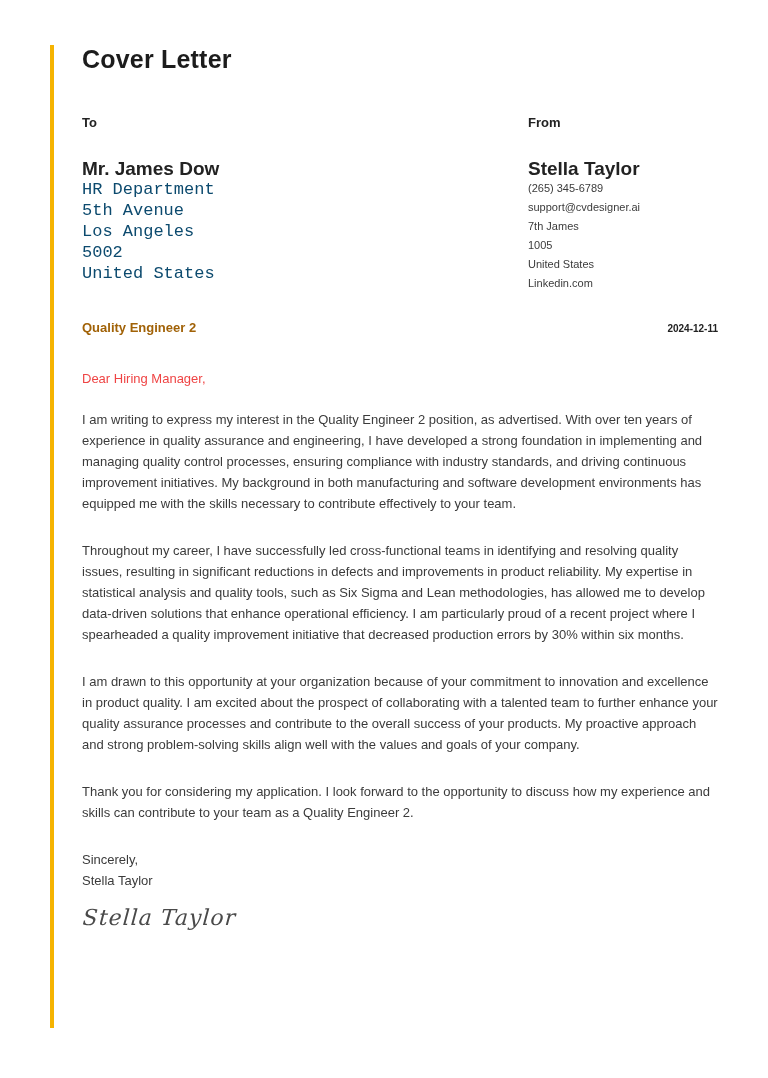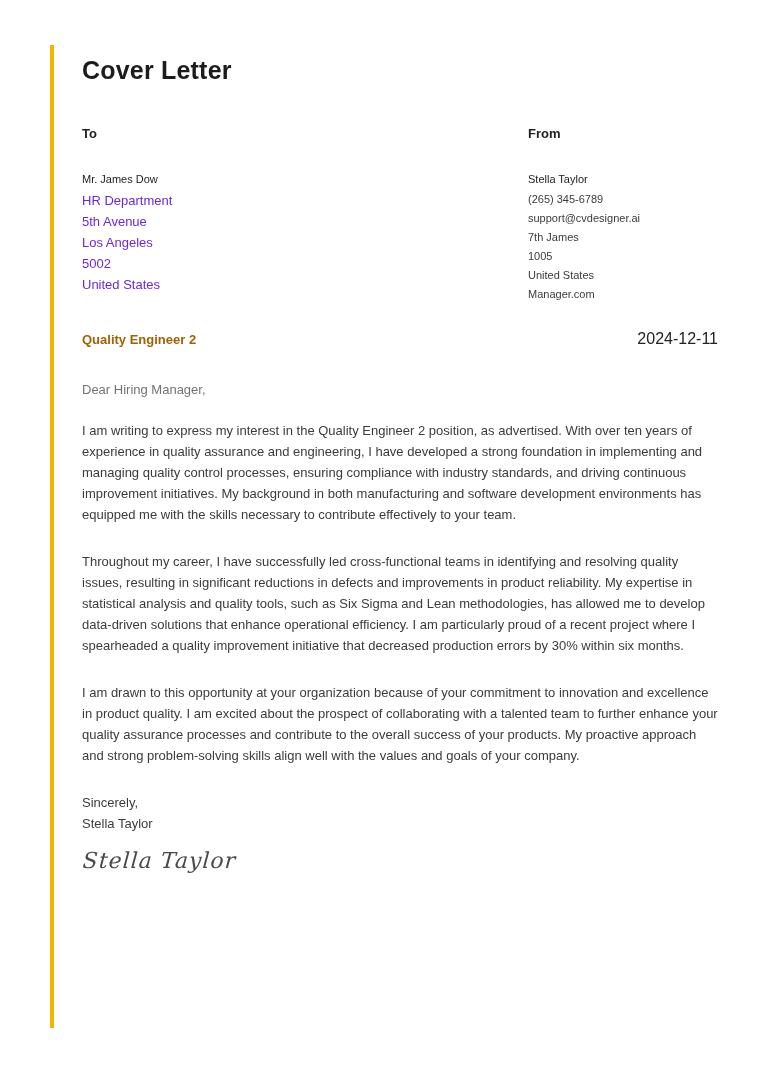--- a/index.html
+++ b/index.html
@@ -17,21 +17,21 @@
     position: absolute;
     left: 50px;
     top: 45px;
     width: 4px;
     height: 983px;
     background: #F5B301;
   }
   .content {
     position: absolute;
     left: 82px;
-    top: 56px;
+    top: 45px;
     width: 636px;
   }
   .title {
     font-size: 25px;
     font-weight: 700;
     color: #1c1c1c;
     letter-spacing: 0.2px;
     margin: 0 0 40px 0;
     line-height: 29px;
   }
@@ -39,56 +39,57 @@
   .addr-col-to { flex: 1; }
   .addr-col-from { width: 190px; }
   .addr-label {
     font-size: 13px;
     font-weight: 700;
     color: #222222;
     line-height: 18px;
     margin-bottom: 26px;
   }
   .addr-name {
-    font-size: 11px;
-    font-weight: 400;
+    font-size: 19px;
+    font-weight: 700;
     color: #222222;
     line-height: 21px;
   }
   .addr-line {
-    font-size: 13px;
-    color: #6d28d9;
+    font-size: 17px;
+    color: #0c4a6e;
     line-height: 21px;
+    font-family: Liberation Mono, monospace;
   }
   .from-line {
     font-size: 11px;
     color: #3b3b3b;
     line-height: 19px;
   }
   .subject-row {
     display: flex;
     justify-content: space-between;
     align-items: baseline;
     margin-top: 26px;
   }
   .subject {
     font-size: 13px;
     font-weight: 700;
     color: #a16207;
     line-height: 18px;
   }
   .date {
-    font-size: 16px;
-    font-weight: 400;
+    font-size: 10px;
+    font-weight: 700;
     color: #222222;
     line-height: 18px;
   }
   .salutation {
     font-size: 13px;
-    color: #737373;
+    color: #ef4444;
     line-height: 21px;
     margin: 30px 0 20px 0;
   }
   .para {
     font-size: 13px;
     color: #3b3b3b;
     line-height: 21px;
     margin: 0 0 26px 0;
   }
   .para.extra-gap { }
@@ -130,34 +131,35 @@
         <div class="addr-line">United States</div>
       </div>
       <div class="addr-col-from">
         <div class="addr-label">From</div>
         <div class="addr-name">Stella Taylor</div>
         <div class="from-line">(265) 345-6789</div>
         <div class="from-line">support@cvdesigner.ai</div>
         <div class="from-line">7th James</div>
         <div class="from-line">1005</div>
         <div class="from-line">United States</div>
-        <div class="from-line">Manager.com</div>
+        <div class="from-line">Linkedin.com</div>
       </div>
     </div>
 
     <div class="subject-row">
       <div class="subject">Quality Engineer 2</div>
       <div class="date">2024-12-11</div>
     </div>
 
     <div class="salutation">Dear Hiring Manager,</div>
 
     <p class="para">I am writing to express my interest in the Quality Engineer 2 position, as advertised. With over ten years of experience in quality assurance and engineering, I have developed a strong foundation in implementing and managing quality control processes, ensuring compliance with industry standards, and driving continuous improvement initiatives. My background in both manufacturing and software development environments has equipped me with the skills necessary to contribute effectively to your team.</p>
     <p class="para">Throughout my career, I have successfully led cross-functional teams in identifying and resolving quality issues, resulting in significant reductions in defects and improvements in product reliability. My expertise in statistical analysis and quality tools, such as Six Sigma and Lean methodologies, has allowed me to develop data-driven solutions that enhance operational efficiency. I am particularly proud of a recent project where I spearheaded a quality improvement initiative that decreased production errors by 30% within six months.</p>
     <p class="para extra-gap">I am drawn to this opportunity at your organization because of your commitment to innovation and excellence in product quality. I am excited about the prospect of collaborating with a talented team to further enhance your quality assurance processes and contribute to the overall success of your products. My proactive approach and strong problem-solving skills align well with the values and goals of your company.</p>
+    <p class="para">Thank you for considering my application. I look forward to the opportunity to discuss how my experience and skills can contribute to your team as a Quality Engineer 2.</p>
 
     <div class="closing-block">
       <div class="closing-line">Sincerely,</div>
       <div class="closing-line">Stella Taylor</div>
       <div class="signature">Stella Taylor</div>
     </div>
 
   </div>
 </div>
 

